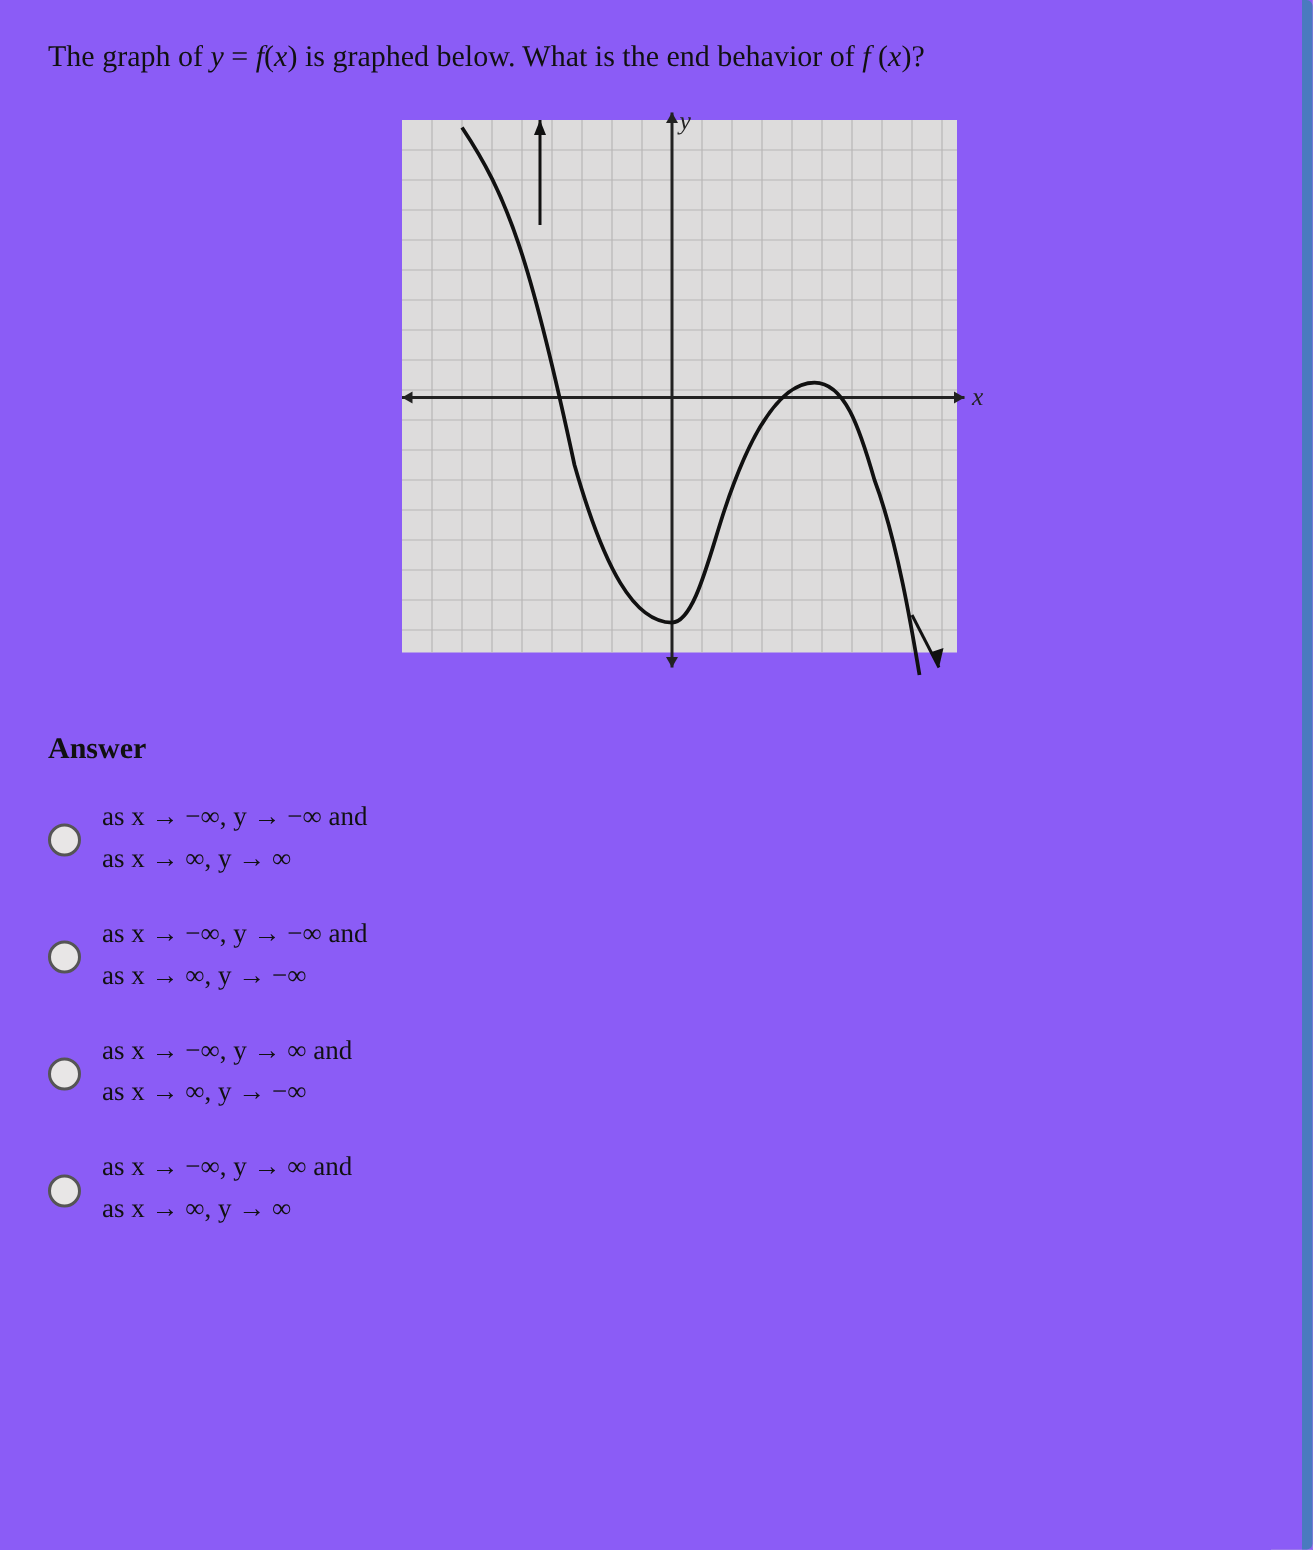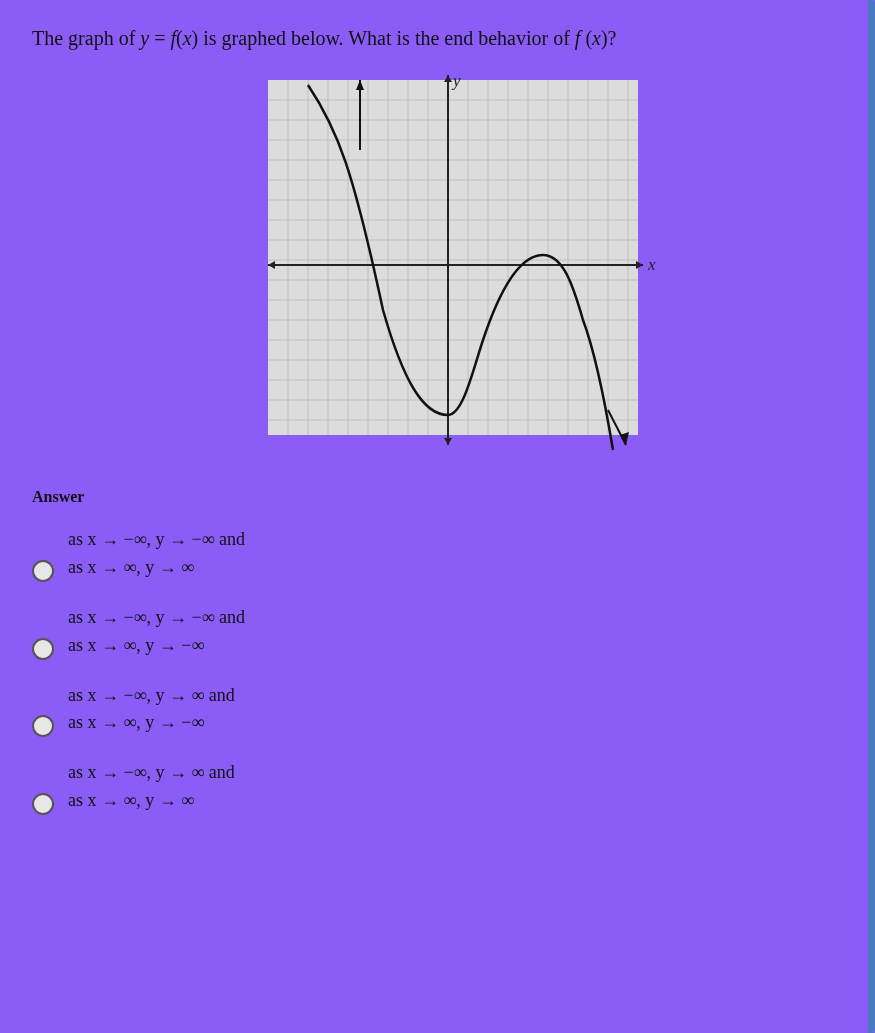--- a/index.html
+++ b/index.html
@@ -36,28 +36,28 @@
       height: 390px;
     }
     svg.graph-svg {
       width: 100%;
       height: 100%;
     }
     .answer-section {
       margin-top: 10px;
     }
     .answer-label {
-      font-size: 16px;
+      font-size: 20px;
       font-weight: bold;
       color: #111;
       margin-bottom: 20px;
     }
     .answer-option {
       display: flex;
-      align-items: flex-end;
+      align-items: center;
       margin-bottom: 22px;
       gap: 14px;
     }
     .radio-circle {
       width: 22px;
       height: 22px;
       border-radius: 50%;
       border: 2px solid #555;
       background: #e8e6e6;
       flex-shrink: 0;

